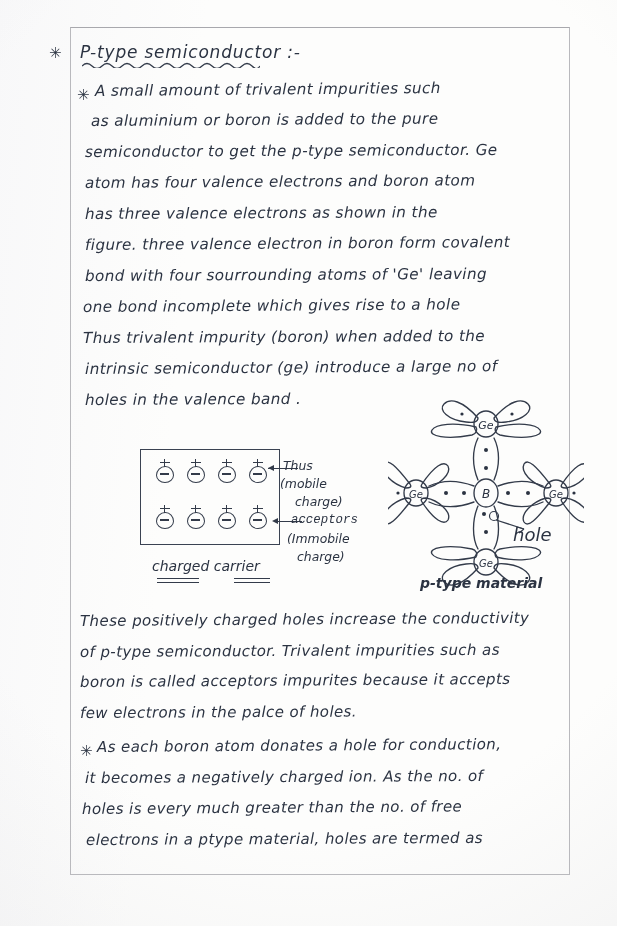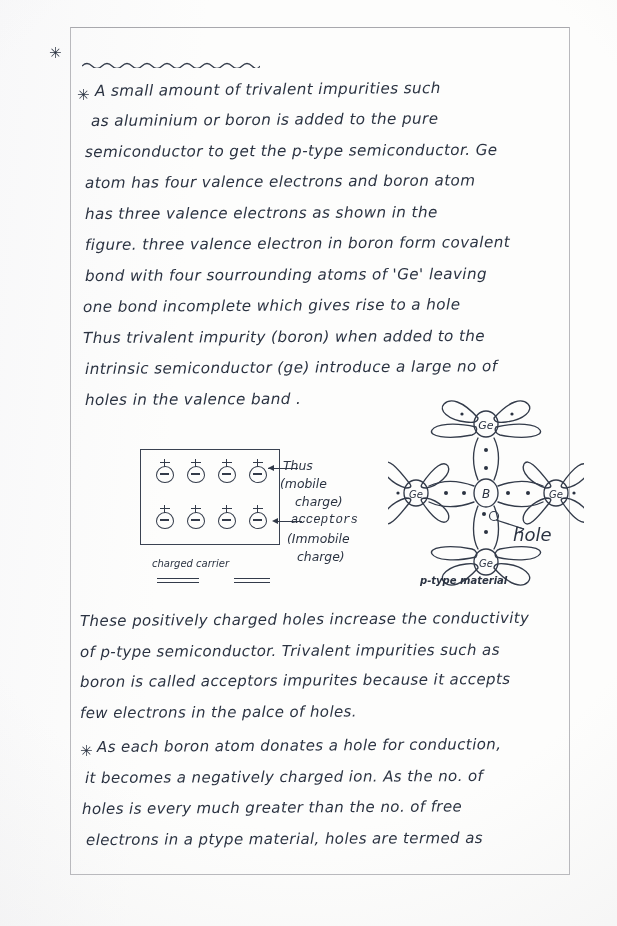--- a/index.html
+++ b/index.html
@@ -134,21 +134,21 @@
     font-family: "DejaVu Sans", sans-serif;
     font-style: italic;
     font-size: 12.4px;
     color: #2b3342;
     white-space: nowrap;
   }
   .caption {
     position: absolute;
     font-family: "DejaVu Sans", sans-serif;
     font-style: italic;
-    font-size: 10px;
+    font-size: 14px;
     color: #2b3342;
     white-space: nowrap;
   }
   .dbl-underline {
     position: absolute;
     border-top: 1.2px solid #333b4a;
     border-bottom: 1.2px solid #333b4a;
     height: 3px;
   }
 
@@ -177,20 +177,21 @@
 </head>
 <body>
 
 <div id="page">
 
   <div id="paper-texture"></div>
 
   <div id="page-border"></div>
 
   <div class="bullet nosel" style="left:49px; top:44px;">✳</div>
+  <div class="hw title-line" style="left:80px; top:42px;">P-type semiconductor :-</div>
   <div class="wavy" style="left:82px; top:61px; width:178px;">
     <svg width="178" height="7" viewBox="0 0 178 7">
       <path d="M0,5 Q5,0 10,5 T20,5 T30,5 T40,5 T50,5 T60,5 T70,5 T80,5 T90,5 T100,5 T110,5 T120,5 T130,5 T140,5 T150,5 T160,5 T170,5 T178,5" fill="none" stroke="#333b4a" stroke-width="1.2"></path>
     </svg>
   </div>
 
   <div class="bullet nosel" style="left:77px; top:86px;">✳</div>
   <div class="hw body-line" style="left:95px; top:84px; transform:rotate(-0.5deg);">A small amount of trivalent impurities such</div>
   <div class="hw body-line" style="left:91px; top:114px; transform:rotate(-0.4deg);">as aluminium or boron is added to the pure</div>
   <div class="hw body-line" style="left:85px; top:145px; transform:rotate(-0.3deg);">semiconductor to get the p-type semiconductor. Ge</div>

